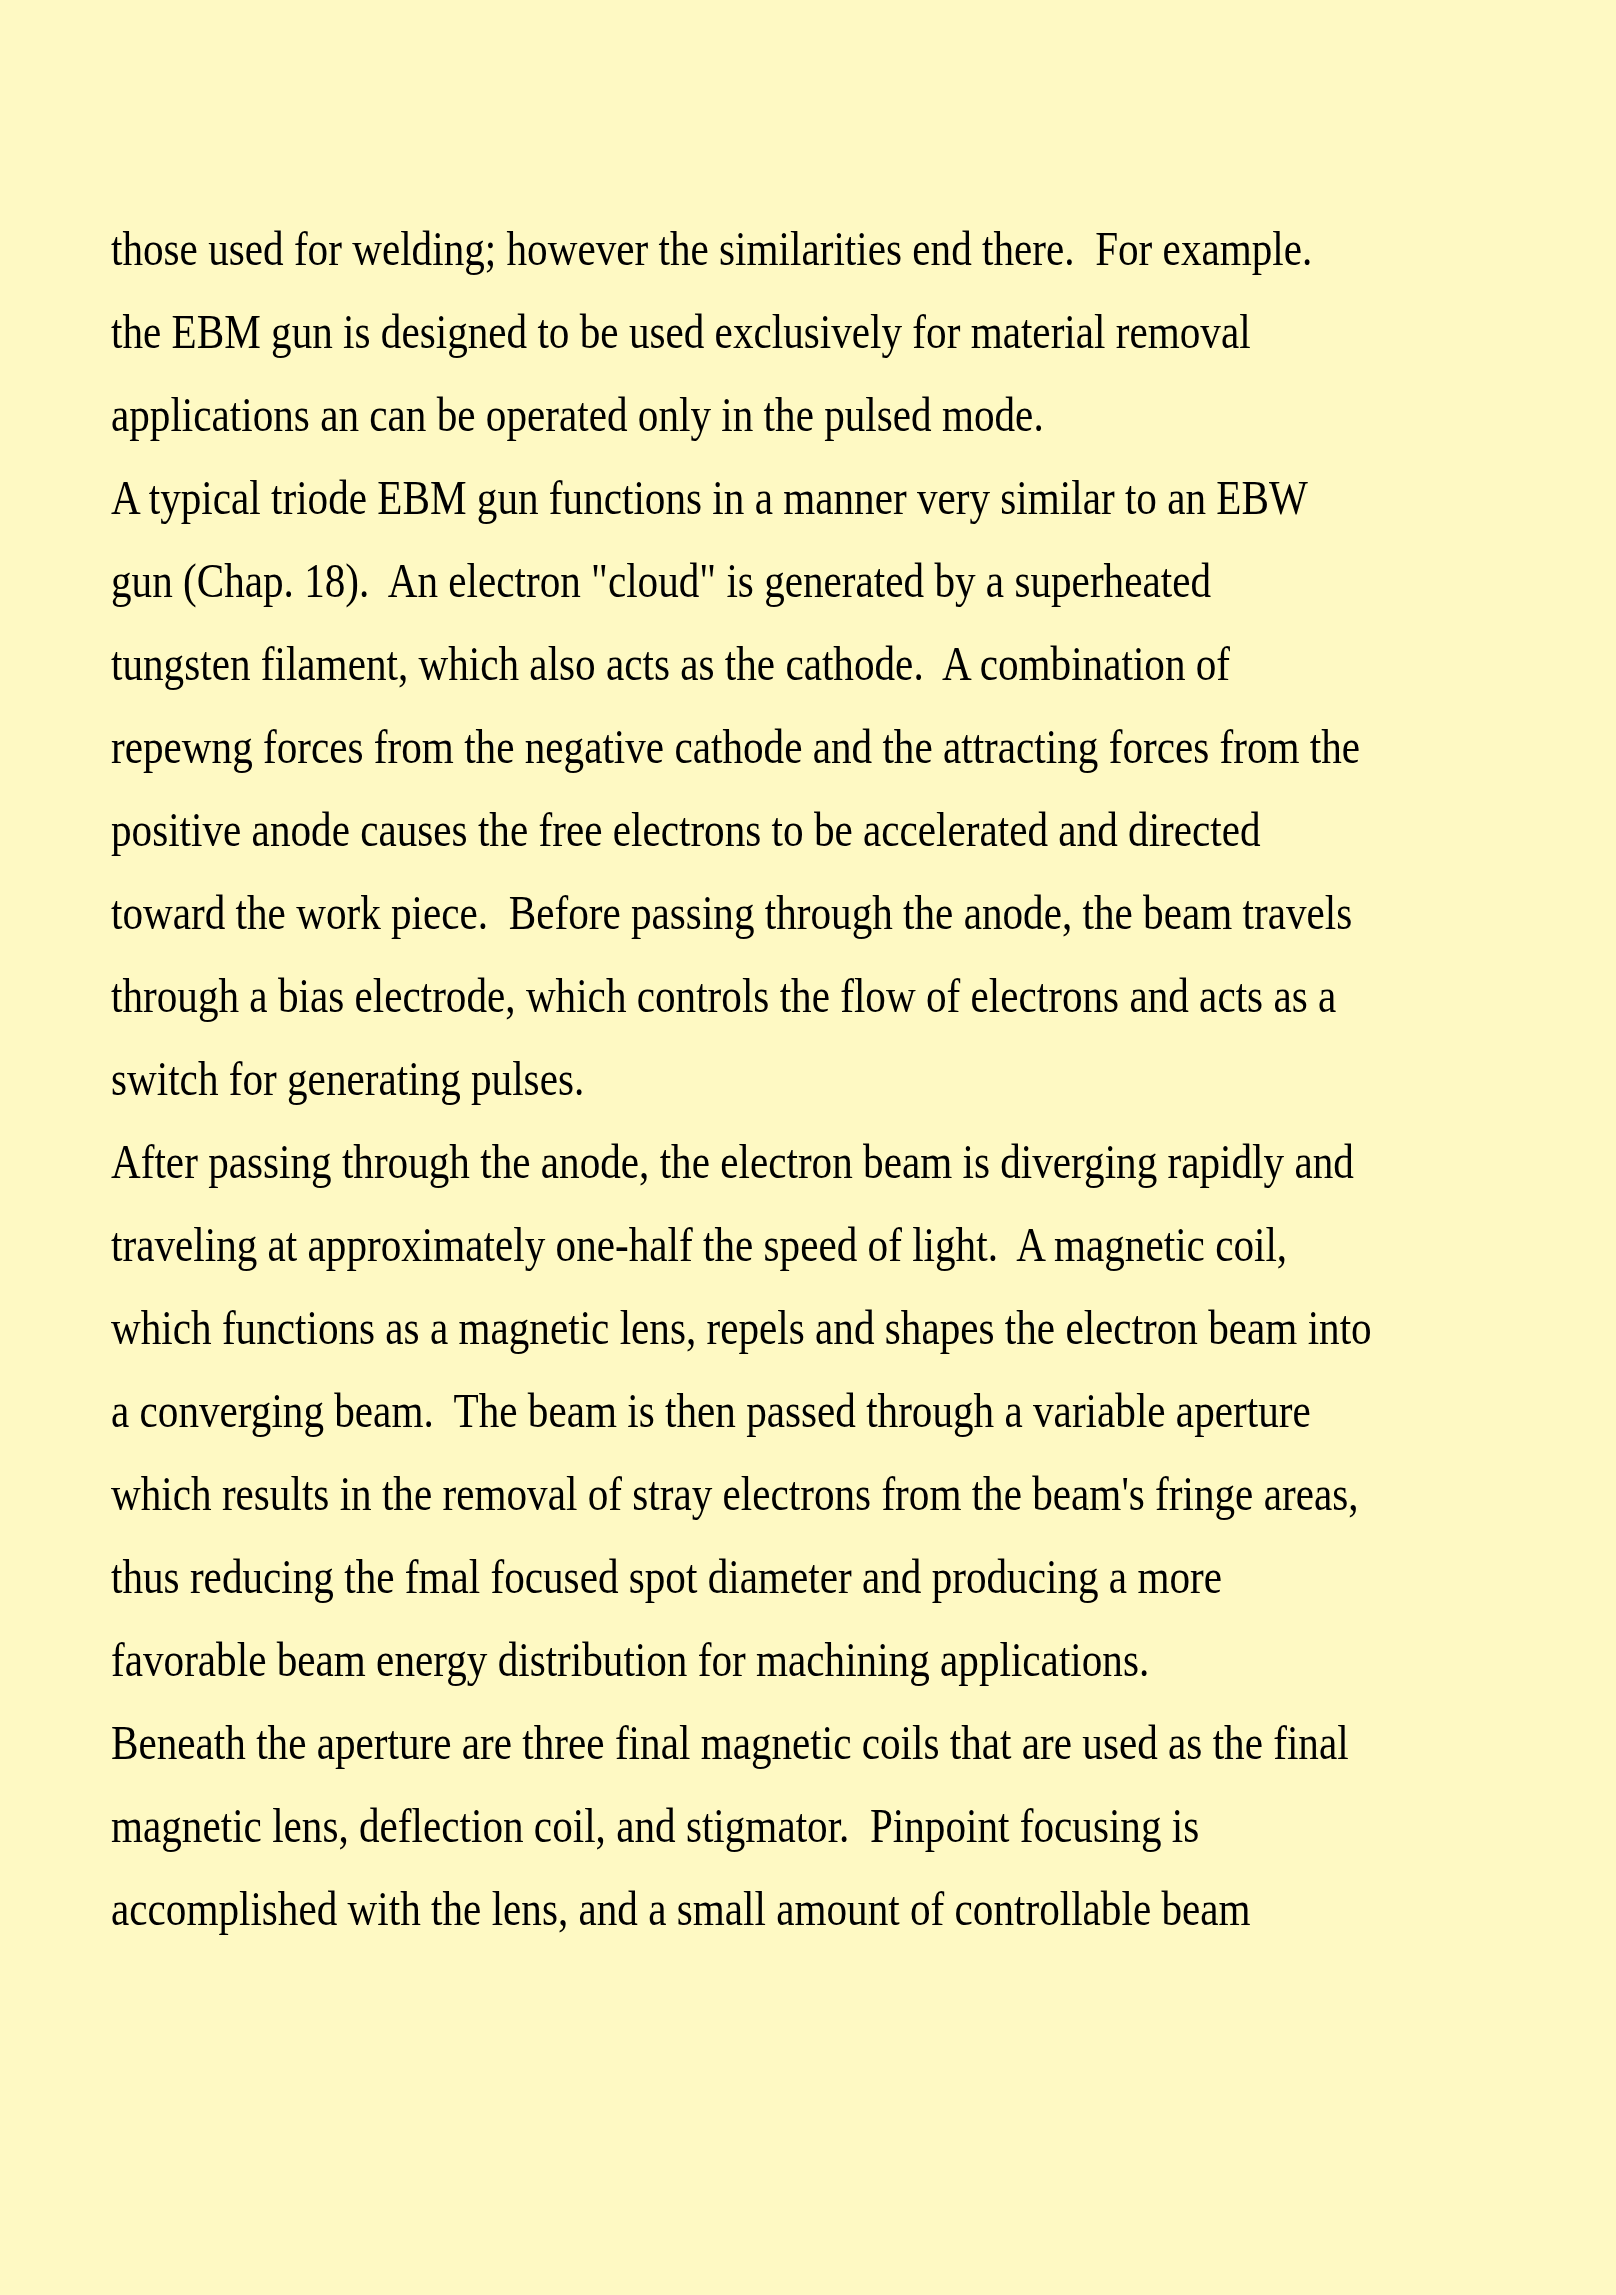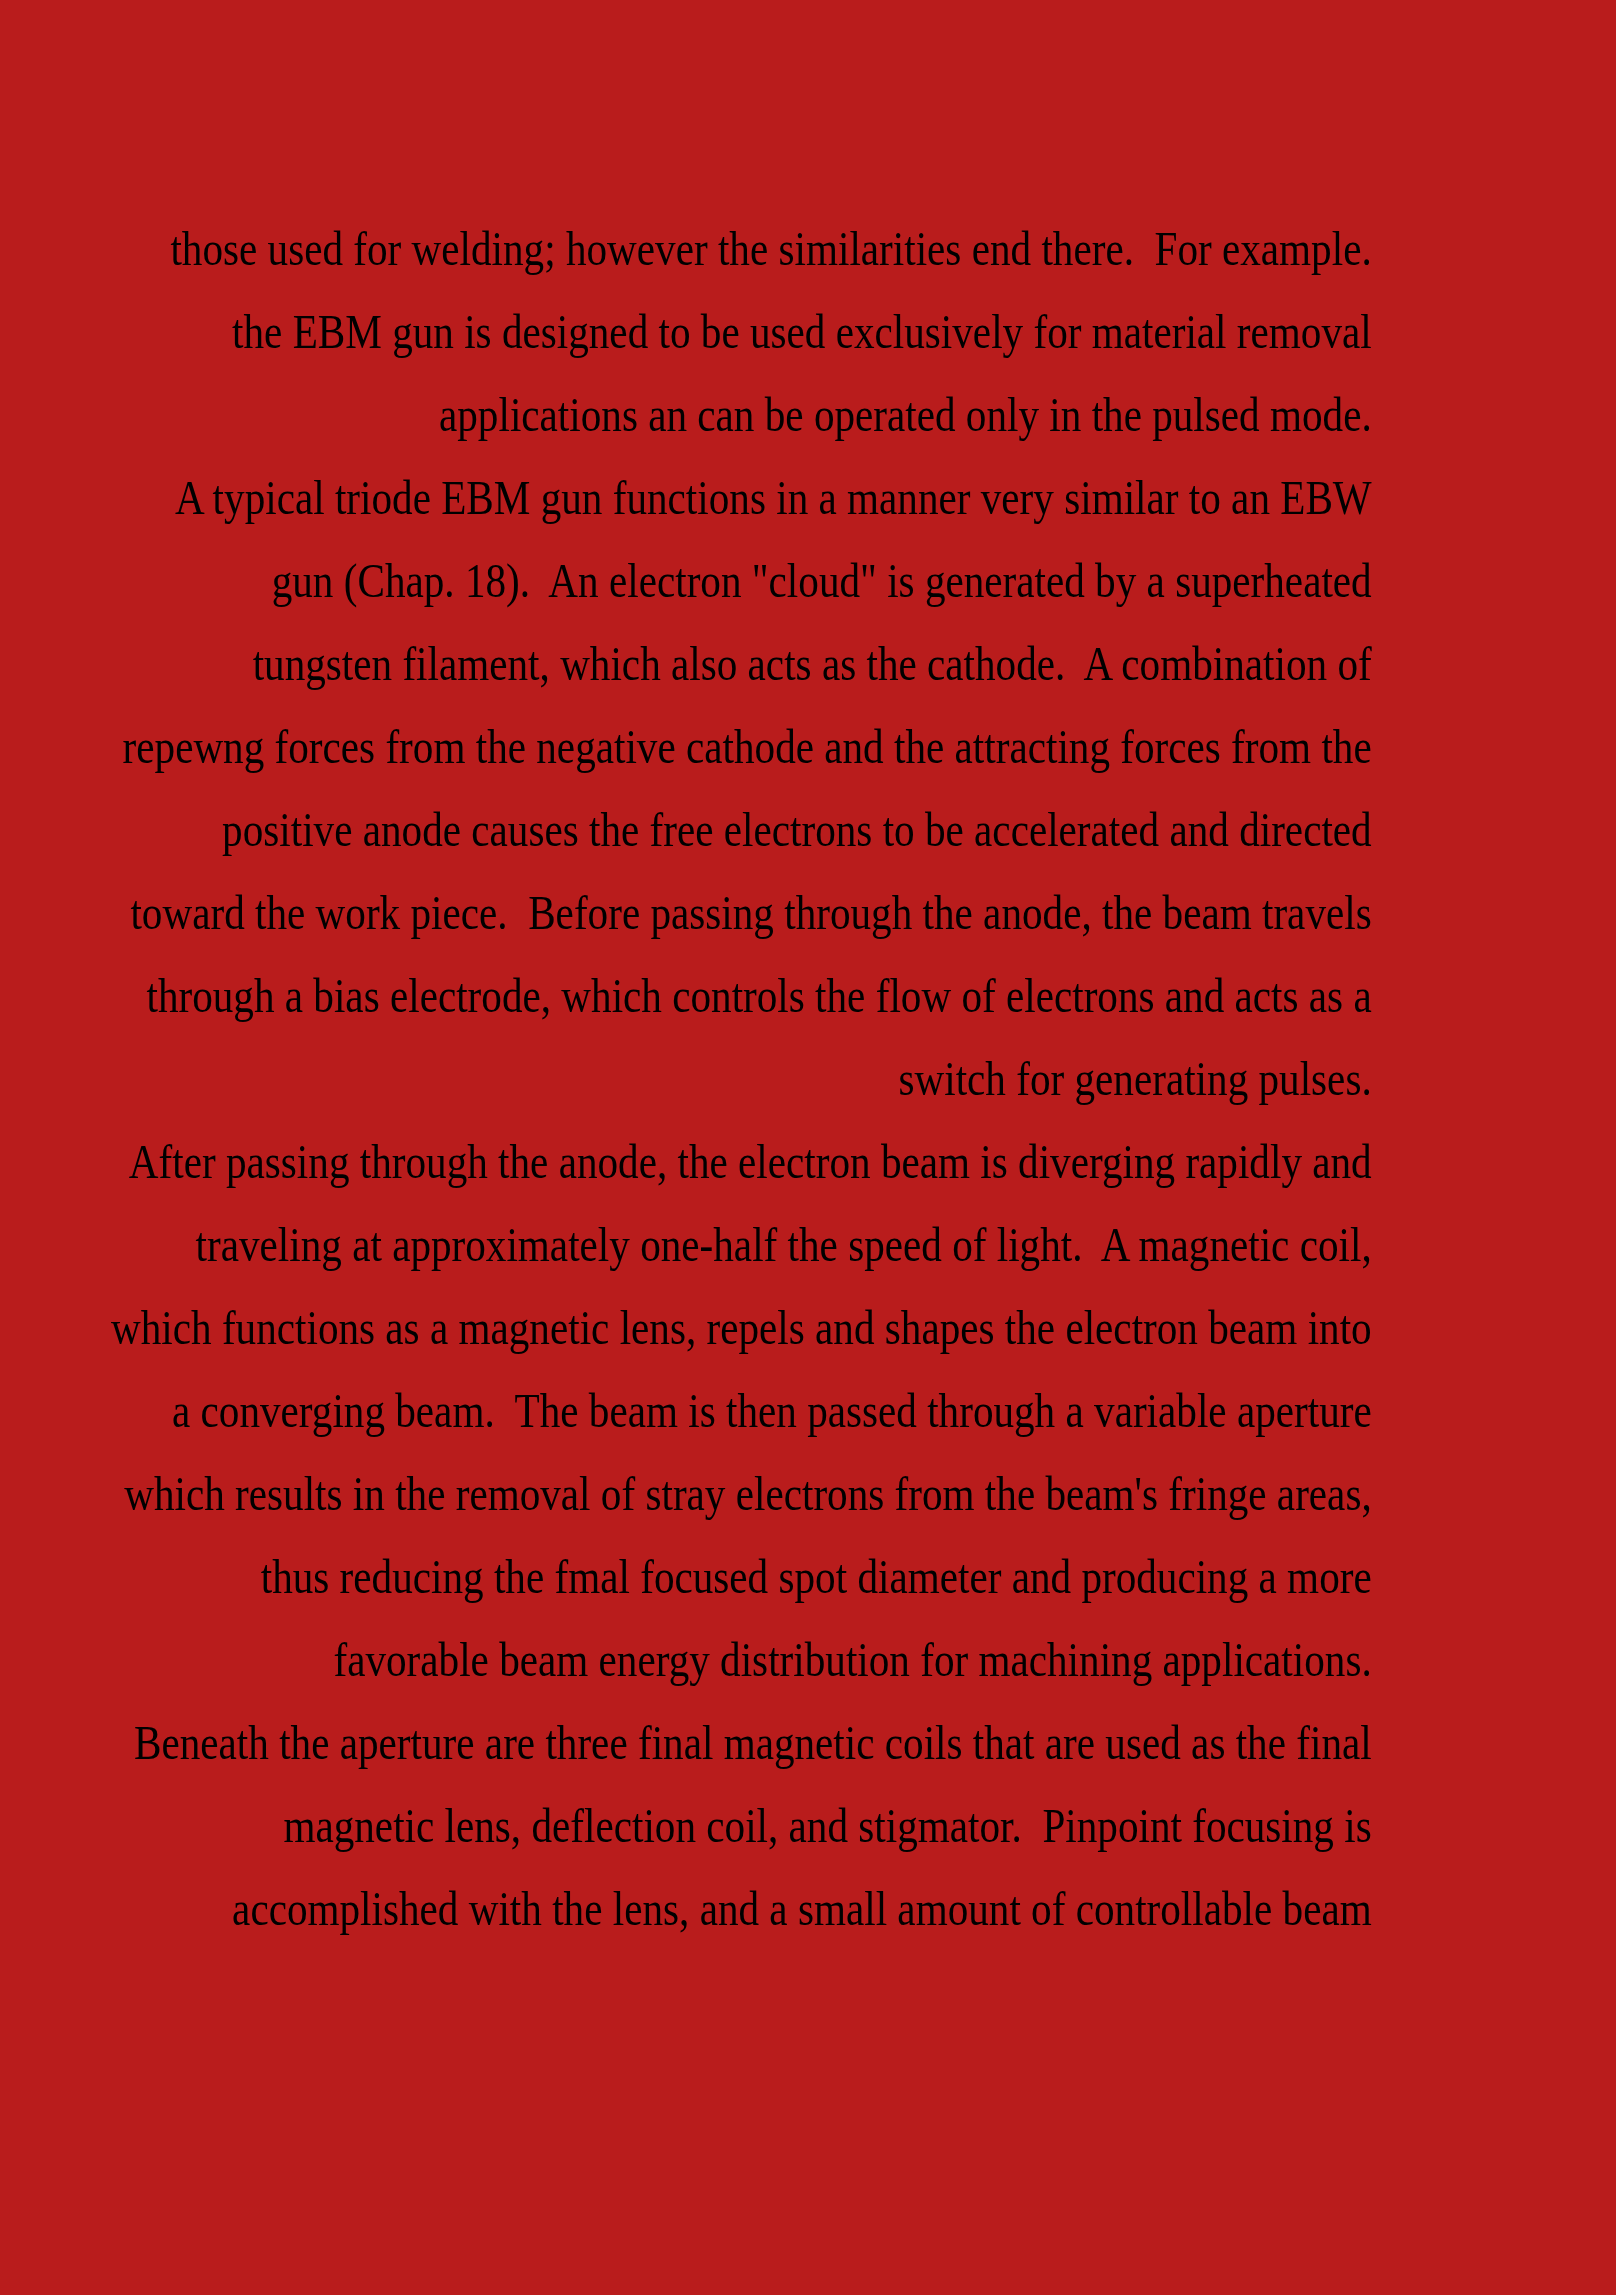--- a/index.html
+++ b/index.html
@@ -9,22 +9,21 @@
   body {
     width: 1617px;
     height: 2295px;
     background: #ffffff;
     position: relative;
     overflow: hidden;
   }
   .page {
     position: absolute;
     inset: 0;
-    background: #b91c1c;
-    text-align: right;
+    background: #fef9c3;
   }
   .text-block {
     position: absolute;
     left: 111px;
     top: 207px;
     color: #000000;
     font-family: "Liberation Serif", "DejaVu Serif", serif;
     font-size: 49px;
     font-weight: normal;
     line-height: 83px;

